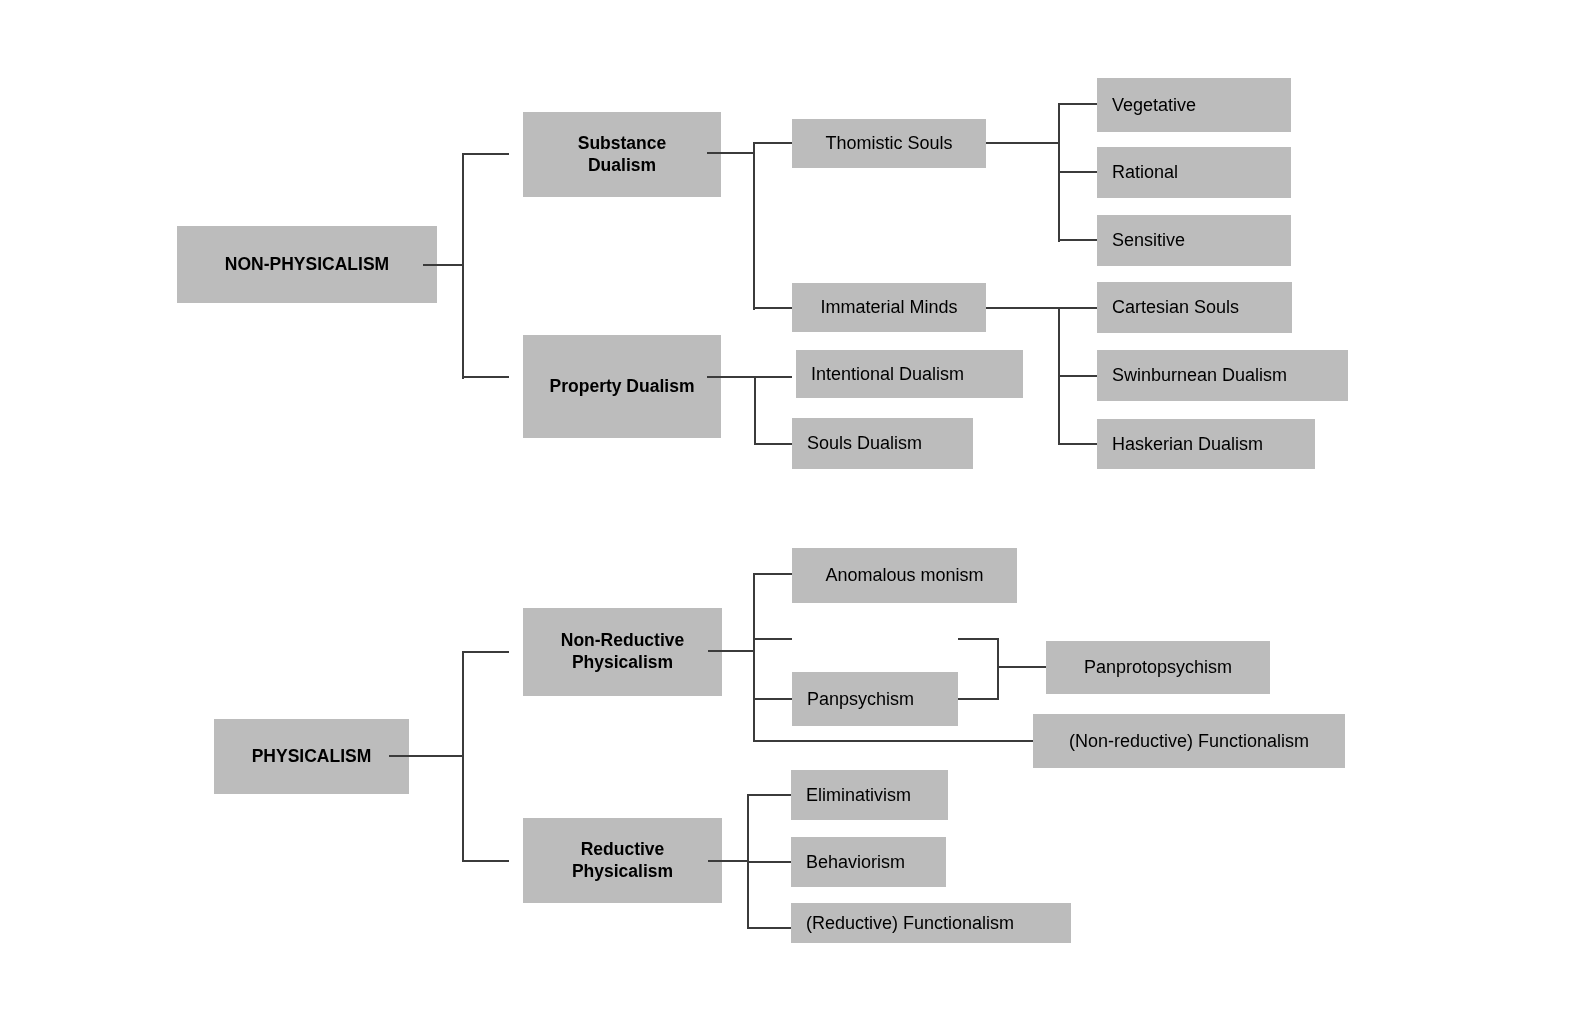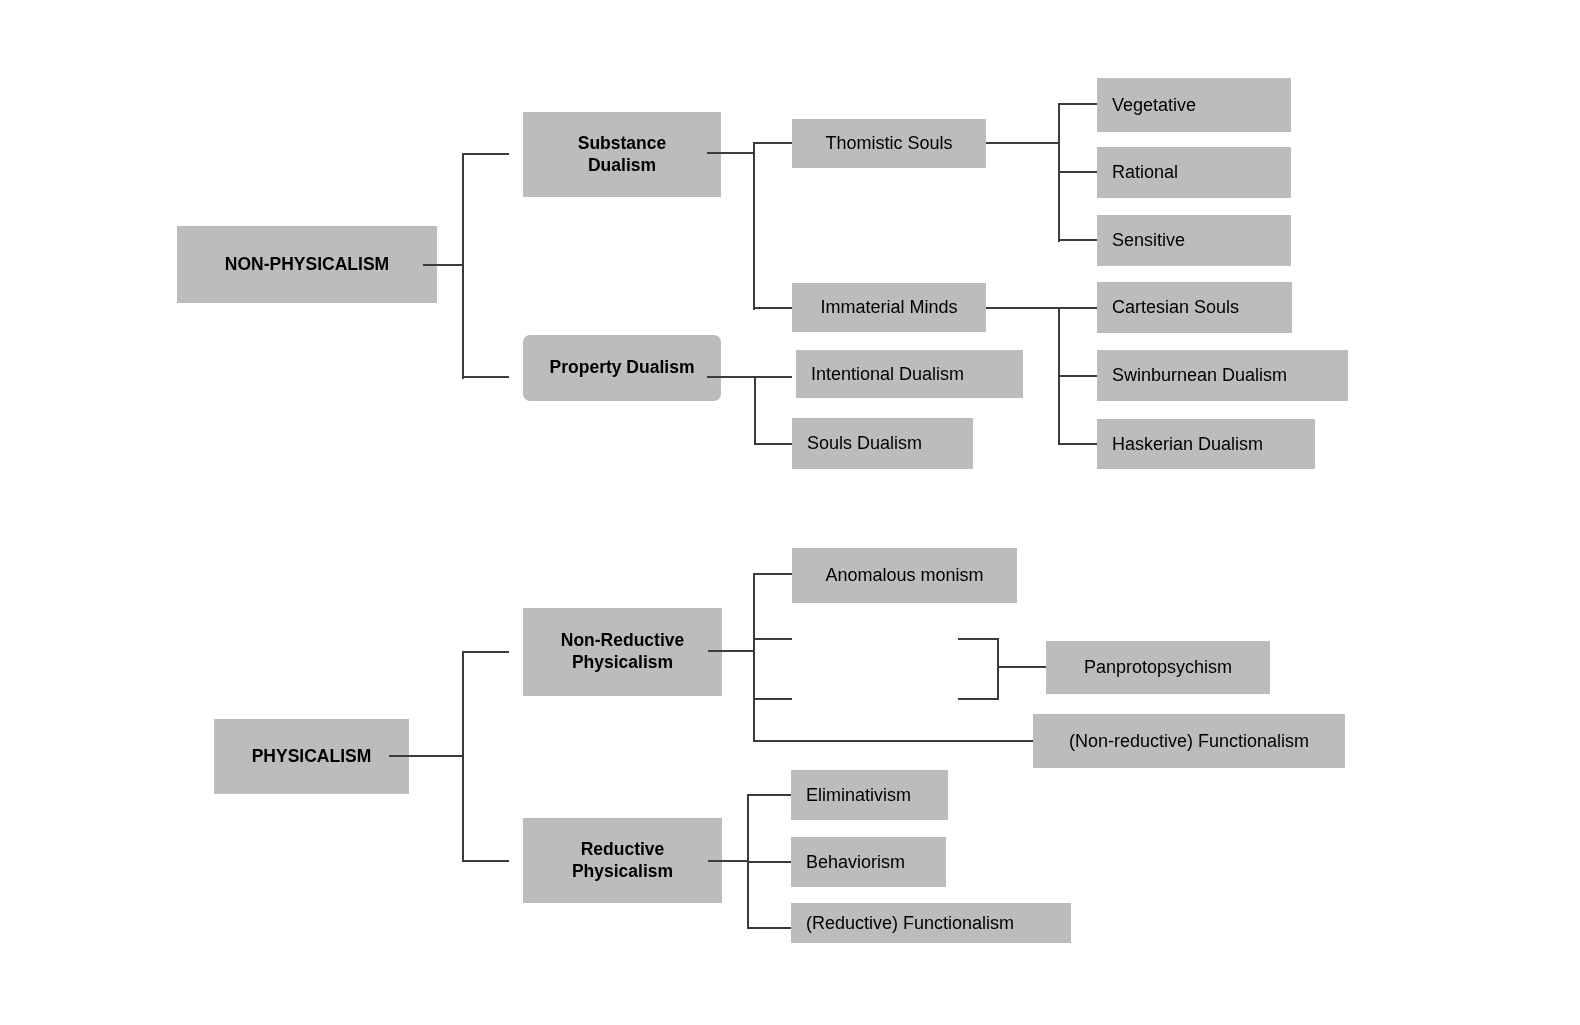--- a/index.html
+++ b/index.html
@@ -17,21 +17,21 @@
   .wrap{display:inline-block;}
   .w120{max-width:120px;}
   .w150{max-width:155px;}
   .w130{max-width:130px;}
   .hl{position:absolute;height:2px;background:#3b3b3b;}
   .vl{position:absolute;width:2px;background:#3b3b3b;}
 
   
   #nd-non-physicalism{left:163px;top:226px;width:260px;height:77px;}
   #nd-substance-dualism{left:509px;top:112px;width:198px;height:85px;}
-  #nd-property-dualism{left:509px;top:335px;width:198px;height:66px;border-radius:7px;}
+  #nd-property-dualism{left:509px;top:335px;width:198px;height:103px;}
   #nd-thomistic-souls{left:792px;top:119px;width:194px;height:49px;}
   #nd-immaterial-minds{left:792px;top:283px;width:194px;height:49px;}
   #nd-vegetative{left:1097px;top:78px;width:194px;height:54px;}
   #nd-rational{left:1097px;top:147px;width:194px;height:51px;}
   #nd-sensitive{left:1097px;top:215px;width:194px;height:51px;}
   #nd-cartesian-souls{left:1097px;top:282px;width:195px;height:51px;}
   #nd-swinburnean-dualism{left:1097px;top:350px;width:251px;height:51px;}
   #nd-haskerian-dualism{left:1097px;top:419px;width:218px;height:50px;}
   #nd-intentional-dualism{left:752px;top:350px;width:227px;height:48px;margin-left:44px;}
   #nd-qualia-dualism{left:792px;top:418px;width:181px;height:51px;}
@@ -69,20 +69,21 @@
   <div class="box l" id="nd-qualia-dualism">Souls Dualism</div>
 
   <div class="box c b" id="nd-physicalism">PHYSICALISM</div>
   <div class="box c b" id="nd-non-reductive-physicalism">
       <span class="wrap w150">Non-Reductive Physicalism</span>
     </div>
   <div class="box c b" id="nd-reductive-physicalism">
       <span class="wrap w130">Reductive Physicalism</span>
     </div>
   <div class="box c" id="nd-anomalous-monism">Anomalous monism</div>
+  <div class="box l" id="nd-panpsychism">Panpsychism</div>
   <div class="box c" id="nd-panprotopsychism">Panprotopsychism</div>
   <div class="box c" id="nd-non-reductive-functionalism">(Non-reductive) Functionalism</div>
   <div class="box l" id="nd-eliminativism">Eliminativism</div>
   <div class="box l" id="nd-behaviorism">Behaviorism</div>
   <div class="box l" id="nd-reductive-functionalism">(Reductive) Functionalism</div>
 
   <div class="hl" style="left:423px;top:264px;width:40px"></div>
   <div class="vl" style="left:462px;top:153px;height:226px"></div>
   <div class="hl" style="left:463px;top:153px;width:46px"></div>
   <div class="hl" style="left:463px;top:376px;width:46px"></div>

